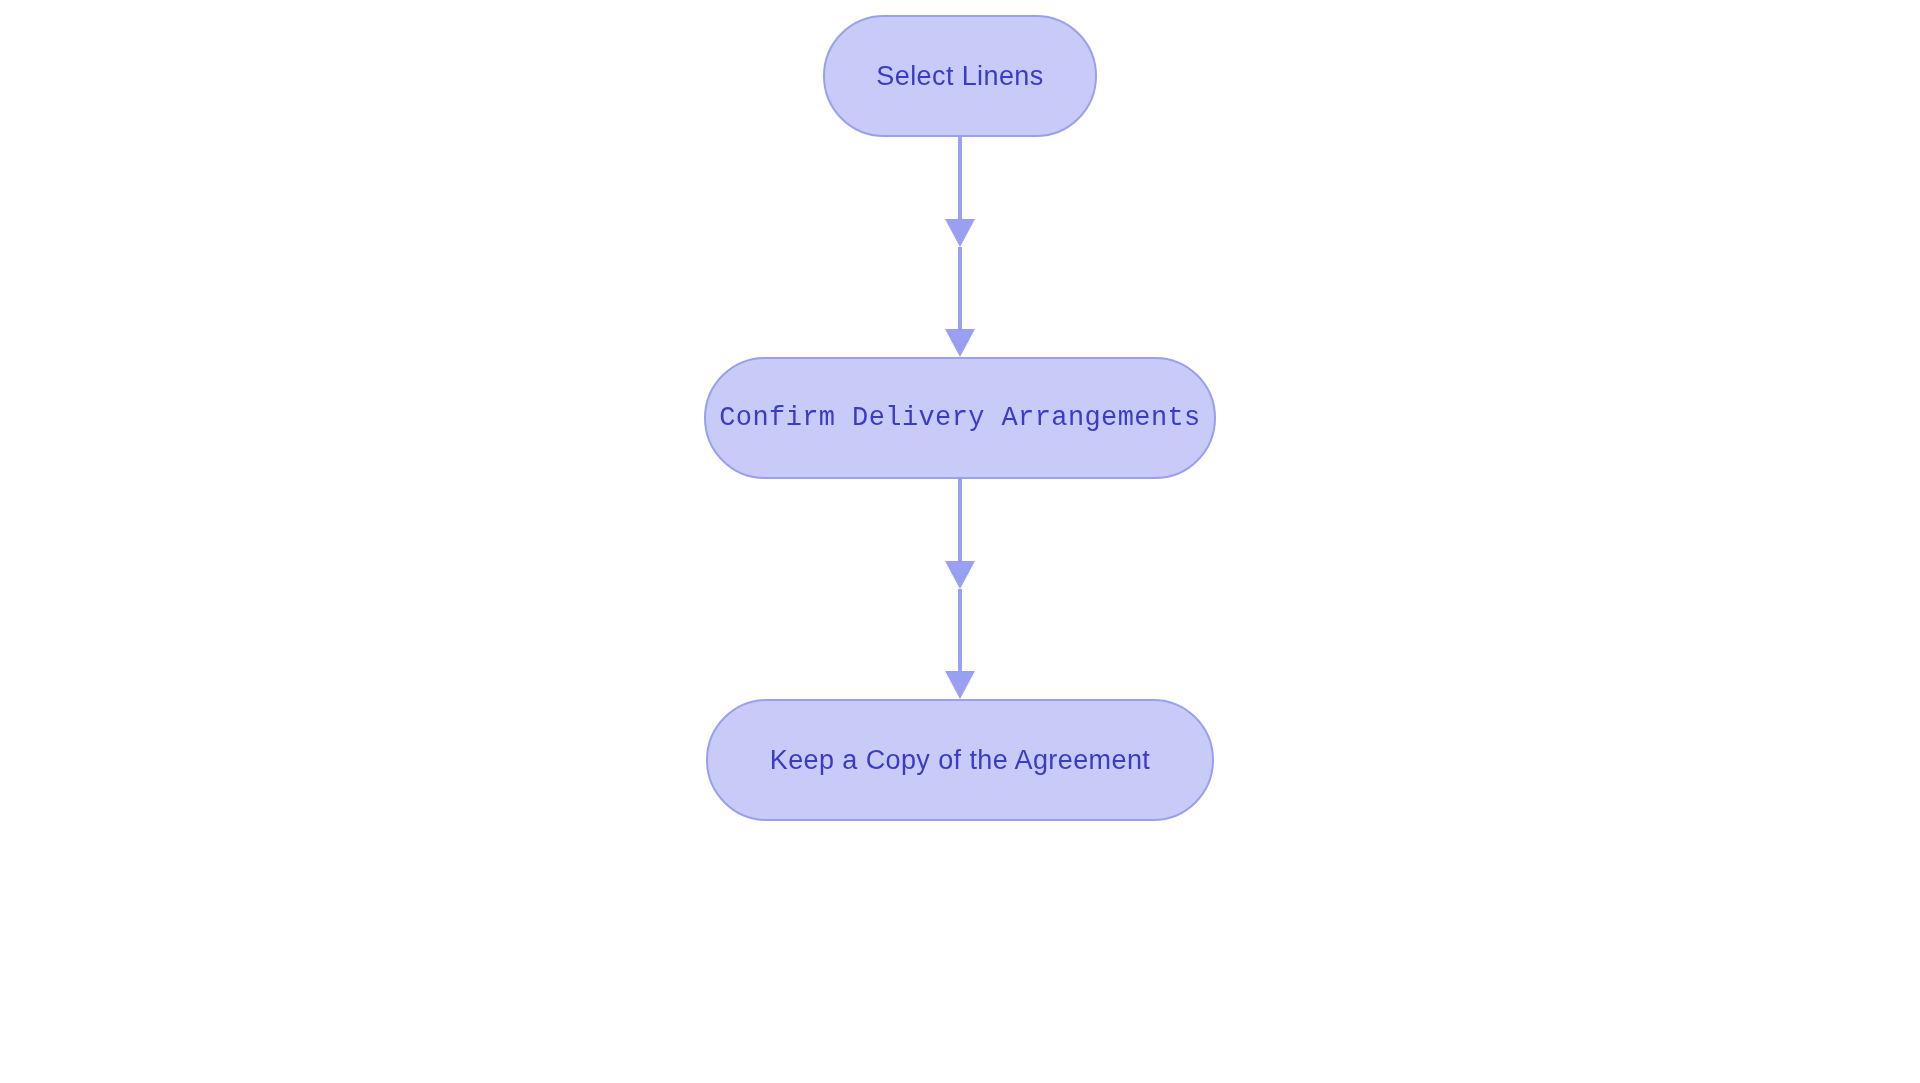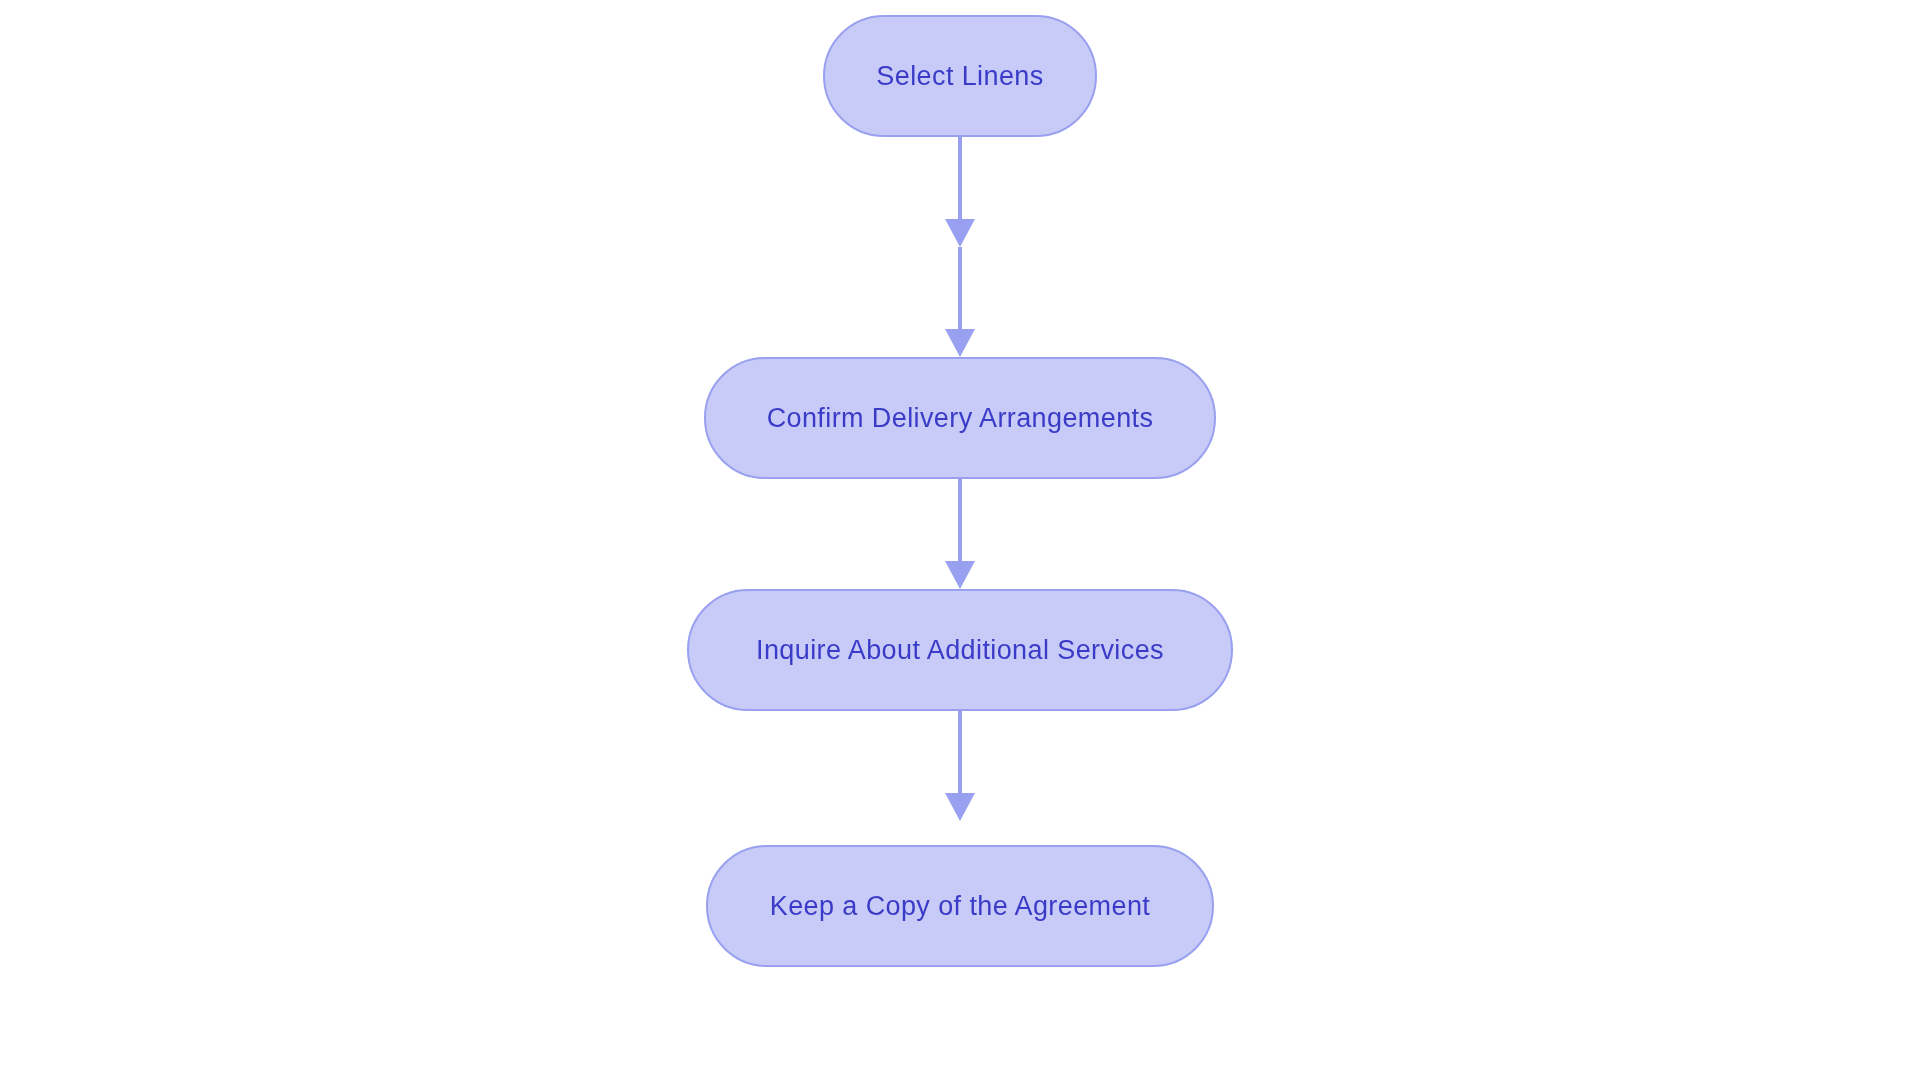--- a/index.html
+++ b/index.html
@@ -38,23 +38,23 @@
   }
   .node-label {
     color: var(--node-text);
     font-size: 27px;
     font-weight: 500;
     letter-spacing: 0.4px;
     white-space: nowrap;
   }
   .n1 { width: 274px; }
   .n2 { width: 318px; }
-  .n3 { width: 512px; }
+  .n3 { width: 512px; font-family: Liberation Mono, monospace; }
   .n4 { width: 546px; }
-  .n5 { width: 508px; margin-top: 24px; }
+  .n5 { width: 508px; }
   .arrow {
     position: relative;
     width: 30px;
     height: 110px;
     flex: 0 0 auto;
   }
   .arrow-line {
     position: absolute;
     top: 0;
     left: 50%;
@@ -97,23 +97,20 @@
 
   <div class="node n3">
     <span class="node-label">Confirm Delivery Arrangements</span>
   </div>
 
   <div class="arrow">
     <div class="arrow-line"></div>
     <div class="arrow-head"></div>
   </div>
 
-  <div class="node n4">
-    <span class="node-label">Inquire About Additional Services</span>
-  </div>
 
   <div class="arrow">
     <div class="arrow-line"></div>
     <div class="arrow-head"></div>
   </div>
 
   <div class="node n5">
     <span class="node-label">Keep a Copy of the Agreement</span>
   </div>
 

